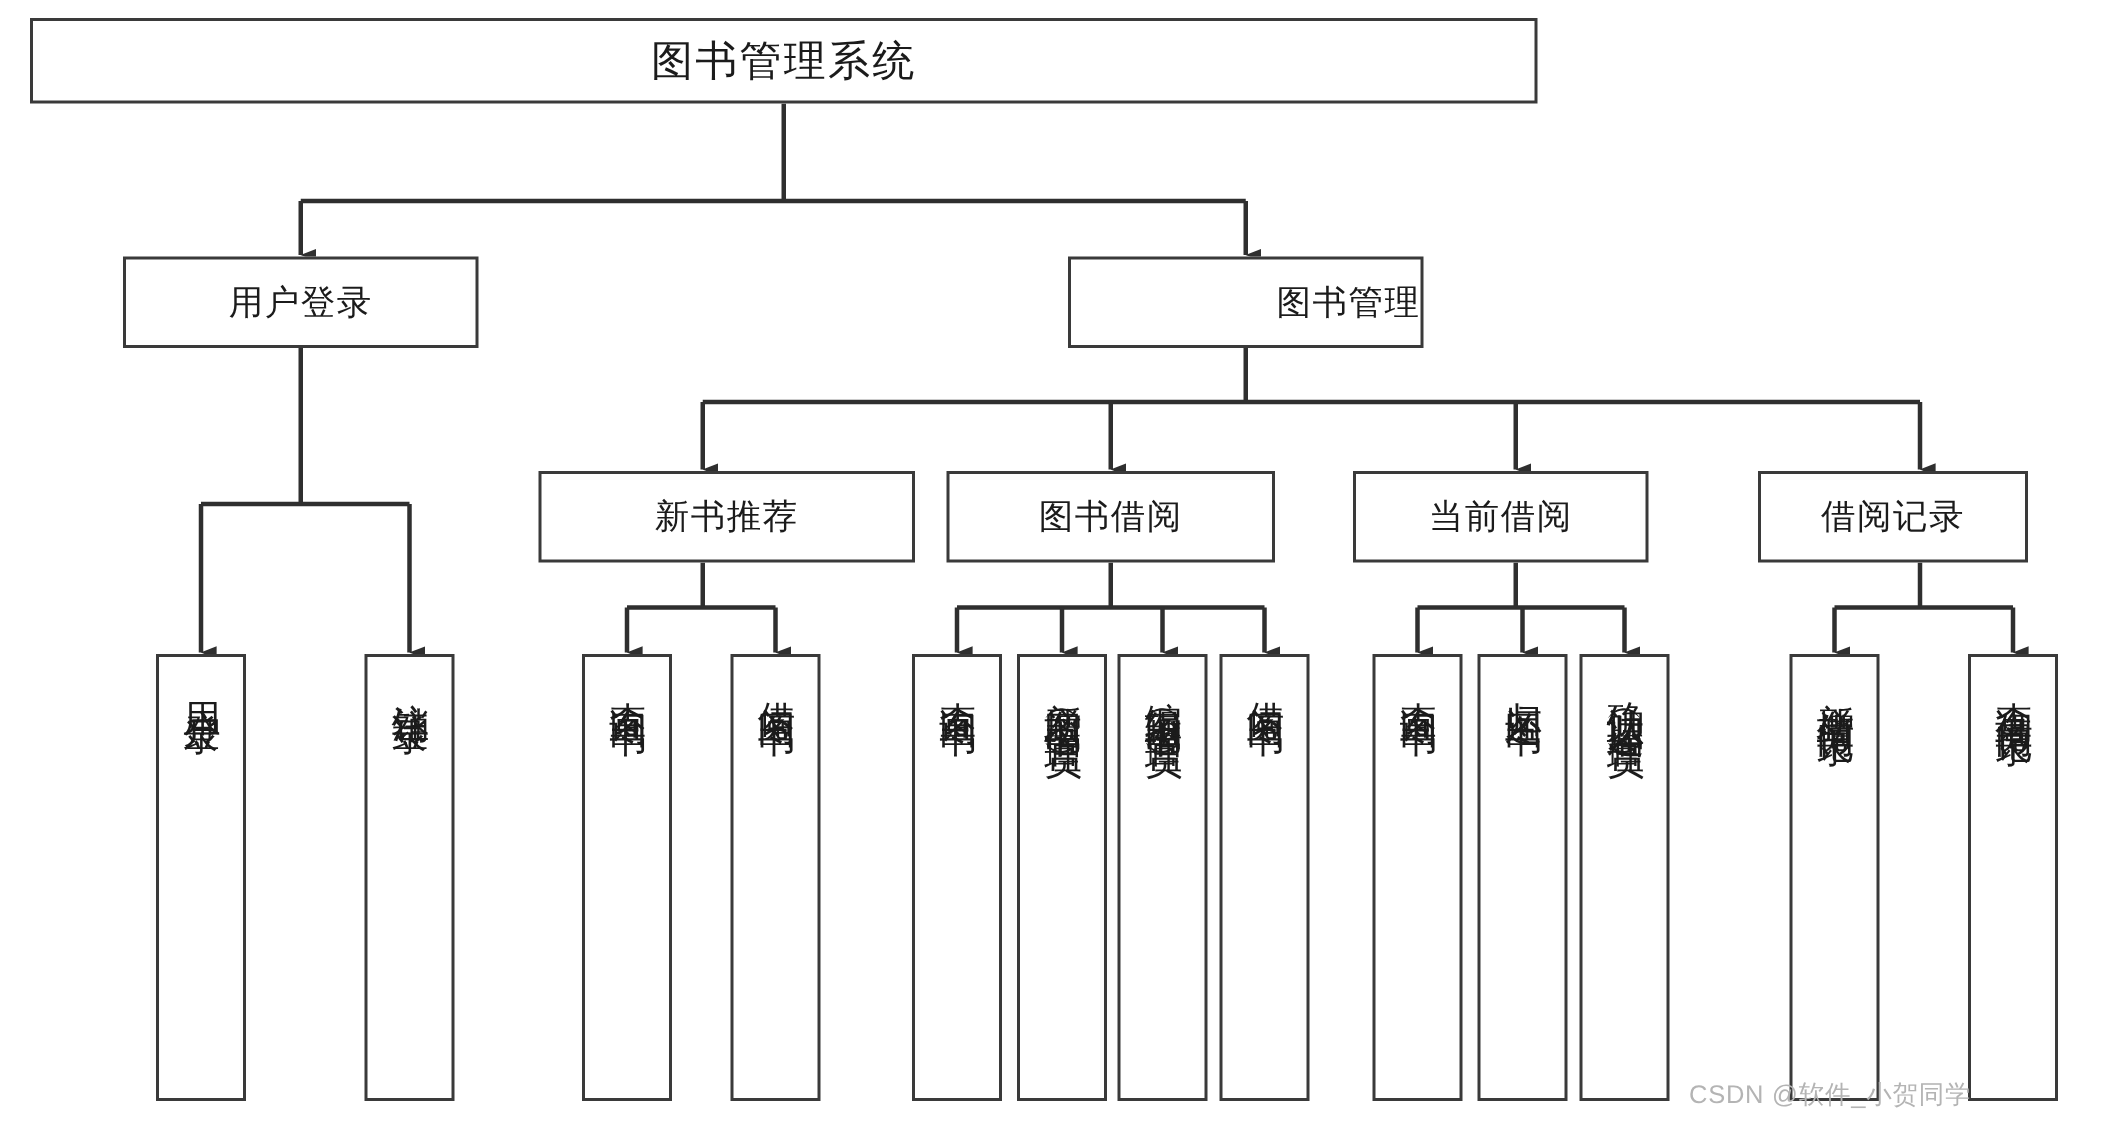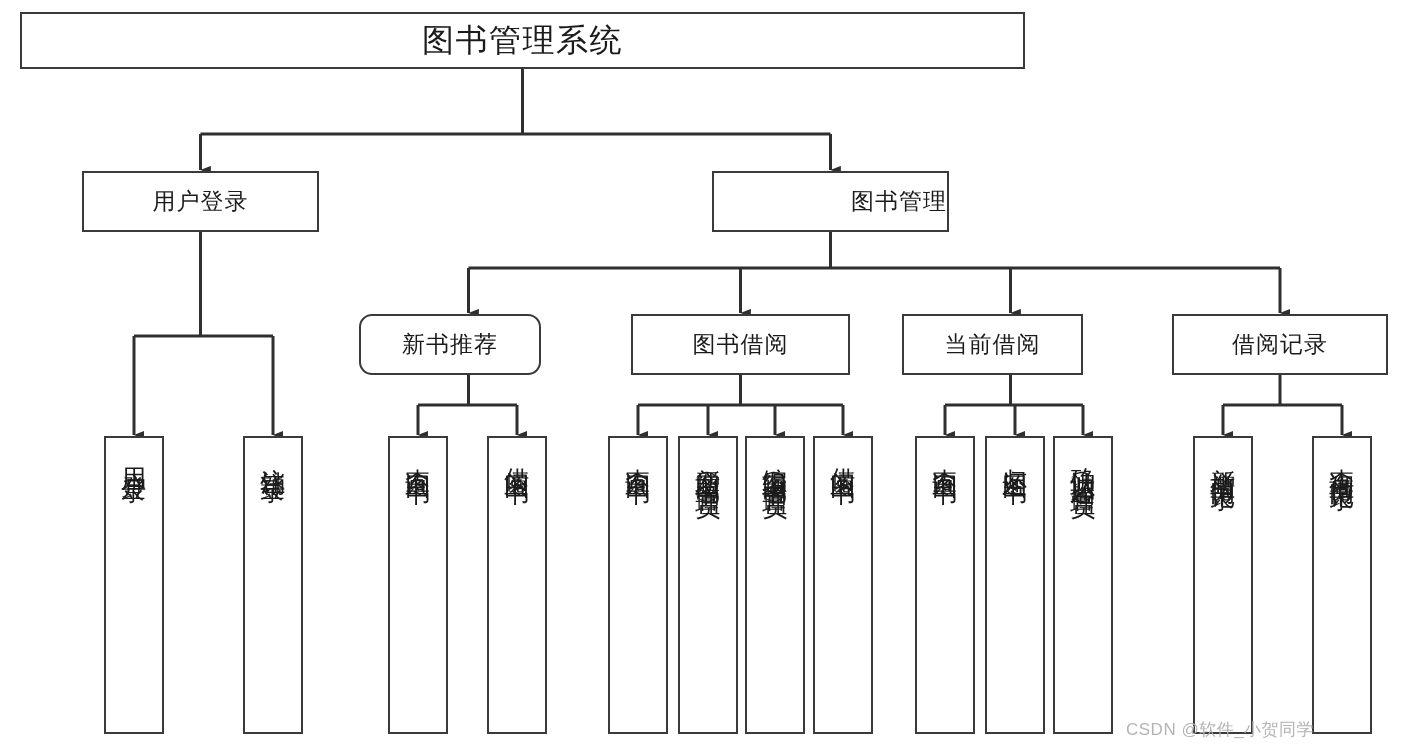--- a/index.html
+++ b/index.html
@@ -37,21 +37,21 @@
     line-height:1.18;
     color:#1b1b1b;
     user-select:none;
   }
   
   .node.h .label{
     font-size:23px;
     letter-spacing:1px;
     white-space:nowrap;
   }
-  .node.root .label{ font-size:32px; letter-spacing:1.5px; }
+  .node.root .label{ font-size:28px; letter-spacing:1.5px; }
   
   .node.v{
     align-items:flex-start;
     padding-top:10px;
   }
   .node.v .label{
     writing-mode:vertical-rl;
     text-orientation:upright;
     font-size:25px;
     letter-spacing:4px;
@@ -119,30 +119,30 @@
     <span class="label">图书管理系统</span>
   </div>
 
   <div class="node h" style="left: 82px; top: 171px; width: 237px; height: 61px;">
     <span class="label">用户登录</span>
   </div>
   <div class="node h" style="left: 712px; top: 171px; width: 237px; height: 61px; justify-content: flex-end;">
     <span class="label">图书管理</span>
   </div>
 
-  <div class="node h" style="left: 359px; top: 314px; width: 182px; height: 61px; border-radius: 13px;">
+  <div class="node h" style="left: 359px; top: 314px; width: 251px; height: 61px;">
     <span class="label">新书推荐</span>
   </div>
   <div class="node h" style="left: 631px; top: 314px; width: 219px; height: 61px;">
     <span class="label">图书借阅</span>
   </div>
-  <div class="node h" style="left: 902px; top: 314px; width: 181px; height: 61px;">
+  <div class="node h" style="left: 902px; top: 314px; width: 197px; height: 61px;">
     <span class="label">当前借阅</span>
   </div>
-  <div class="node h" style="left: 1172px; top: 314px; width: 216px; height: 61px;">
+  <div class="node h" style="left: 1172px; top: 314px; width: 180px; height: 61px;">
     <span class="label">借阅记录</span>
   </div>
 
   <div class="node v" style="left: 104px; top: 436px; width: 60px; height: 298px;">
     <span class="label">用户登录</span>
   </div>
   <div class="node v" style="left: 243px; top: 436px; width: 60px; height: 298px;">
     <span class="label">注销登录</span>
   </div>
   <div class="node v" style="left: 388px; top: 436px; width: 60px; height: 298px;">

